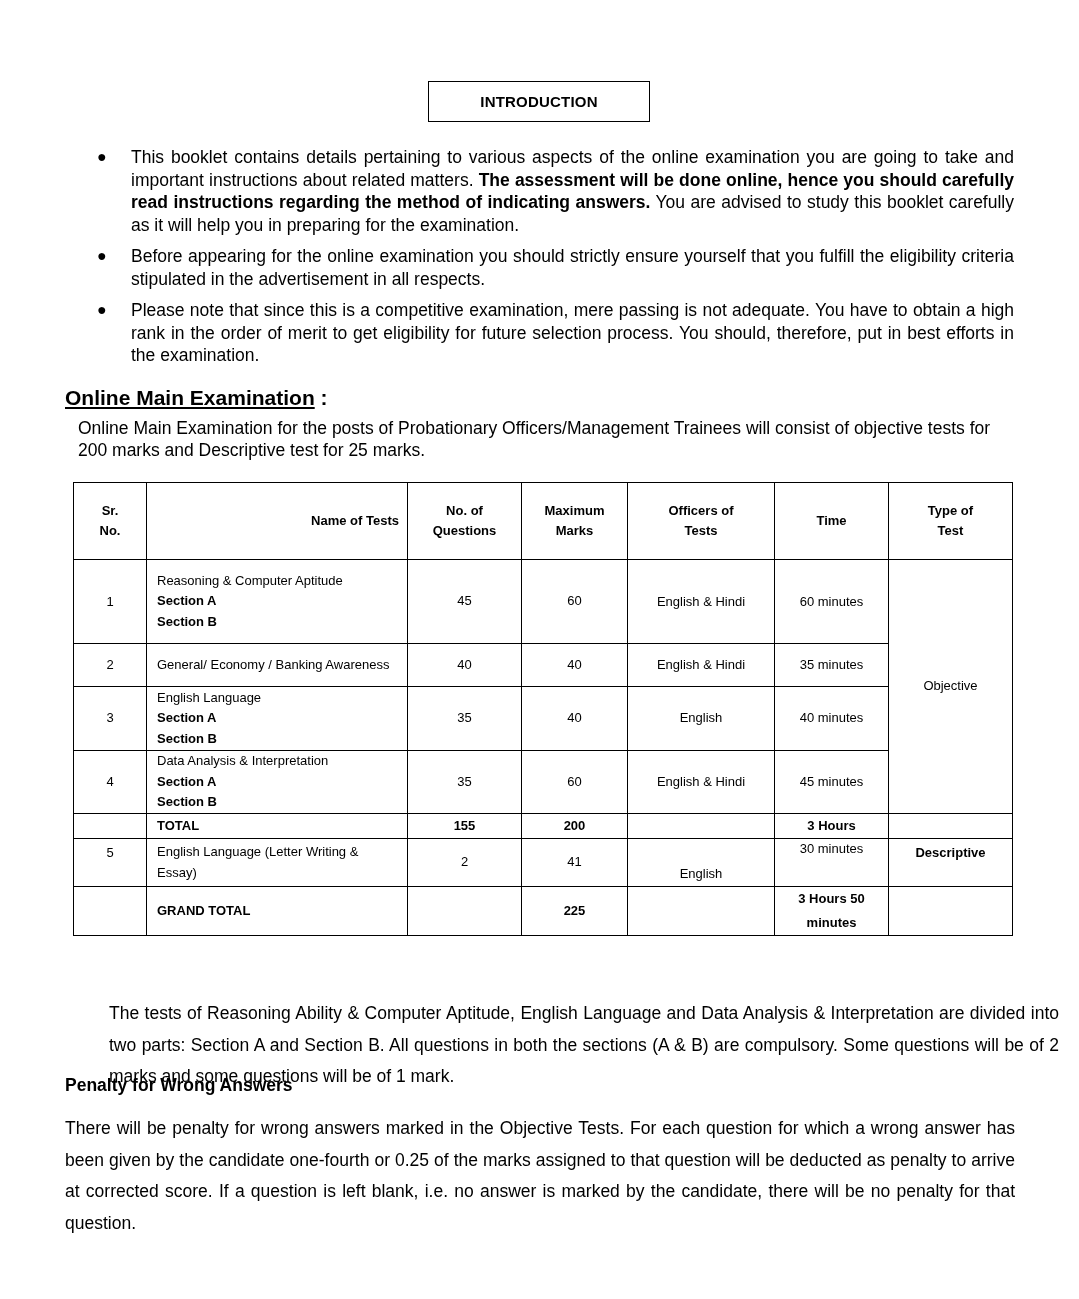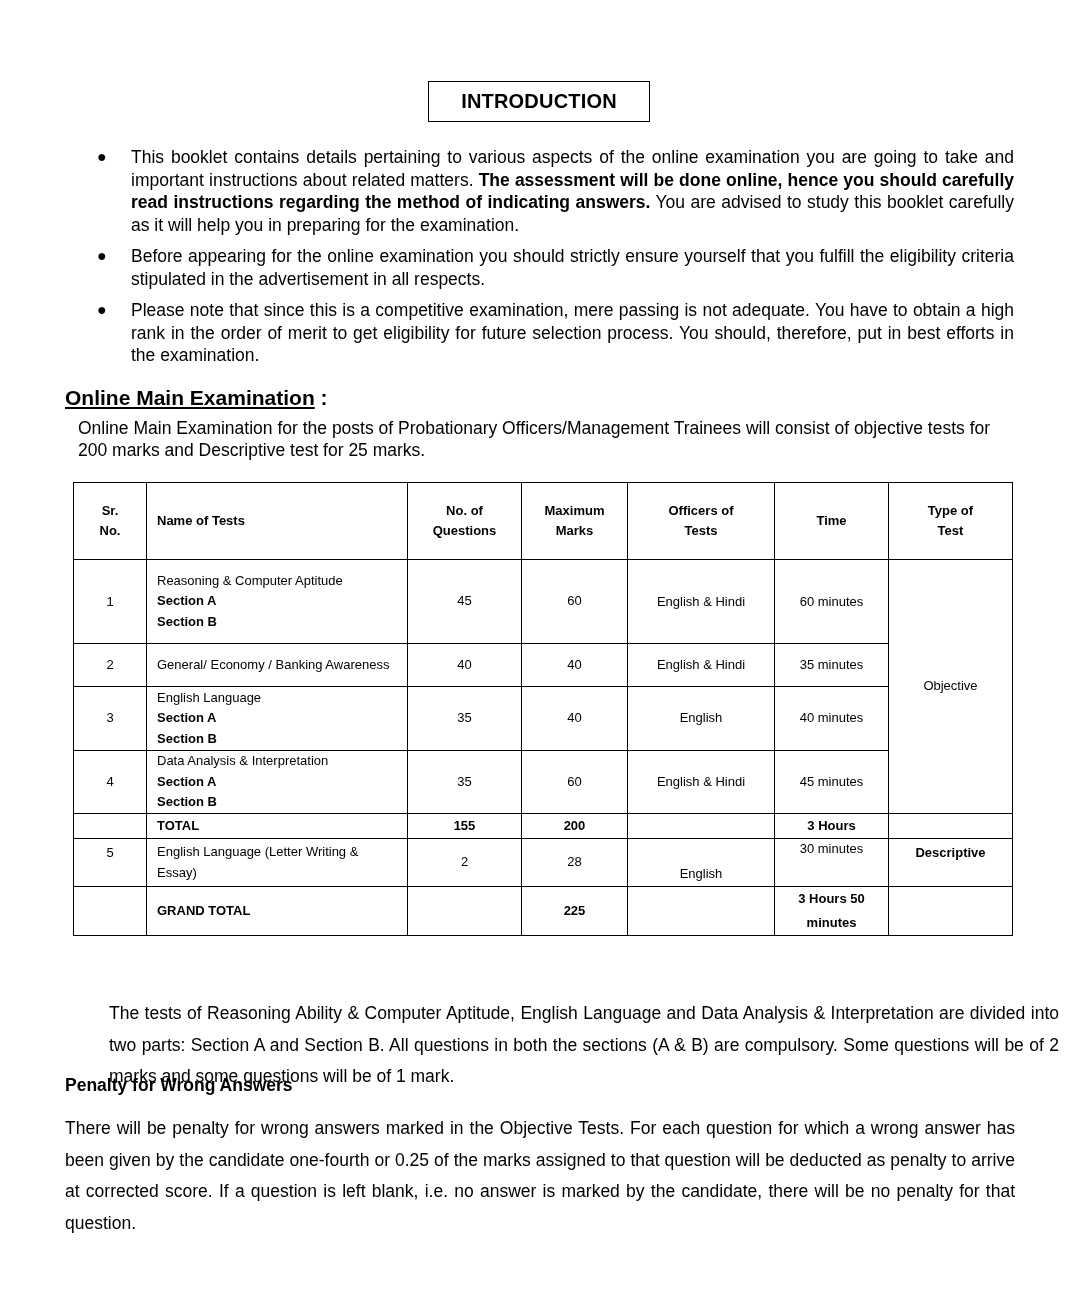--- a/index.html
+++ b/index.html
@@ -4,37 +4,37 @@
 <style>
   html, body { margin: 0; padding: 0; background: #ffffff; }
   body {
     width: 1079px; height: 1299px; position: relative; overflow: hidden;
     font-family: "Liberation Sans", sans-serif; color: #000; font-size: 17.5px;
   }
   .title-box {
     position: absolute; left: 428px; top: 81px; width: 222px; height: 41px;
     border: 1.5px solid #000; box-sizing: border-box;
     display: flex; align-items: center; justify-content: center;
-    font-weight: bold; font-size: 20px; letter-spacing: 0.2px;
+    font-weight: bold; font-size: 15px; letter-spacing: 0.2px;
   }
   .bullets { position: absolute; left: 92px; top: 146px; width: 922px; margin: 0; padding: 0; list-style: none; }
   .bullets li { position: relative; padding-left: 39px; line-height: 22.5px; text-align: justify; margin-bottom: 9px; }
   .bullets li .dot { position: absolute; left: 5px; top: 0; font-size: 16px; }
   .section-head {
     position: absolute; left: 65px; top: 386px; font-weight: bold; font-size: 21px;
   }
   .section-head .u { text-decoration: underline; }
   .intro-para { position: absolute; left: 78px; top: 418px; width: 940px; line-height: 21.5px; }
   table.exam {
     position: absolute; left: 73px; top: 482px; width: 940px;
     border-collapse: collapse; font-size: 13px;
   }
   table.exam td, table.exam th { border: 1.2px solid #000; padding: 0 8px; vertical-align: middle; line-height: 20.5px; }
   table.exam th { font-weight: bold; text-align: center; height: 76px; }
-  table.exam th.name-h { text-align: left; padding-left: 10px; }
+  table.exam th.name-h { text-align: right; padding-left: 10px; }
   .c { text-align: center; }
   .b { font-weight: bold; }
   .name-cell { text-align: left; padding-left: 10px !important; margin-top: 13px; }
   .para { position: absolute; left: 65px; width: 950px; line-height: 31.5px; text-align: justify; }
   .para-a { top: 998px; margin-left: 44px; }
   .pen-head { position: absolute; left: 65px; top: 1075px; font-weight: bold; text-align: right; }
   .para-b { top: 1113px; }
 </style>
 </head>
 <body>
@@ -137,21 +137,21 @@
     <td class="c b">200</td>
     <td></td>
     <td class="c b">3 Hours</td>
     <td></td>
   </tr>
 
   <tr style="height:48px">
     <td class="c" style="vertical-align:top;padding-top:4px">5</td>
     <td class="name-cell">English Language (Letter Writing &amp; Essay)</td>
     <td class="c">2</td>
-    <td class="c">28</td>
+    <td class="c">41</td>
     <td class="c" style="vertical-align:bottom;padding-bottom:2px">English</td>
     <td class="c" style="vertical-align:top;">30 minutes</td>
     <td class="c b" style="vertical-align:top;padding-top:4px">Descriptive</td>
   </tr>
 
   <tr style="height:48px">
     <td></td>
     <td class="name-cell b">GRAND TOTAL</td>
     <td></td>
     <td class="c b">225</td>

